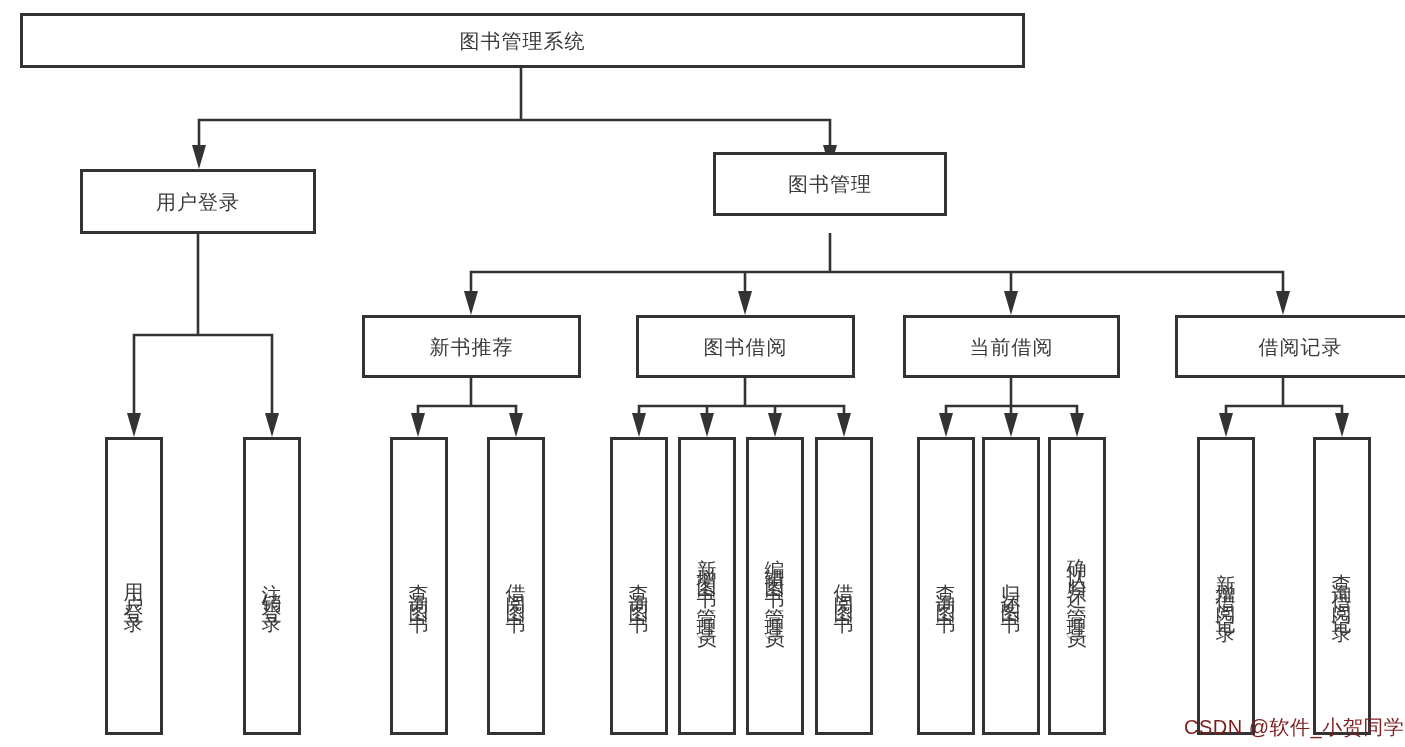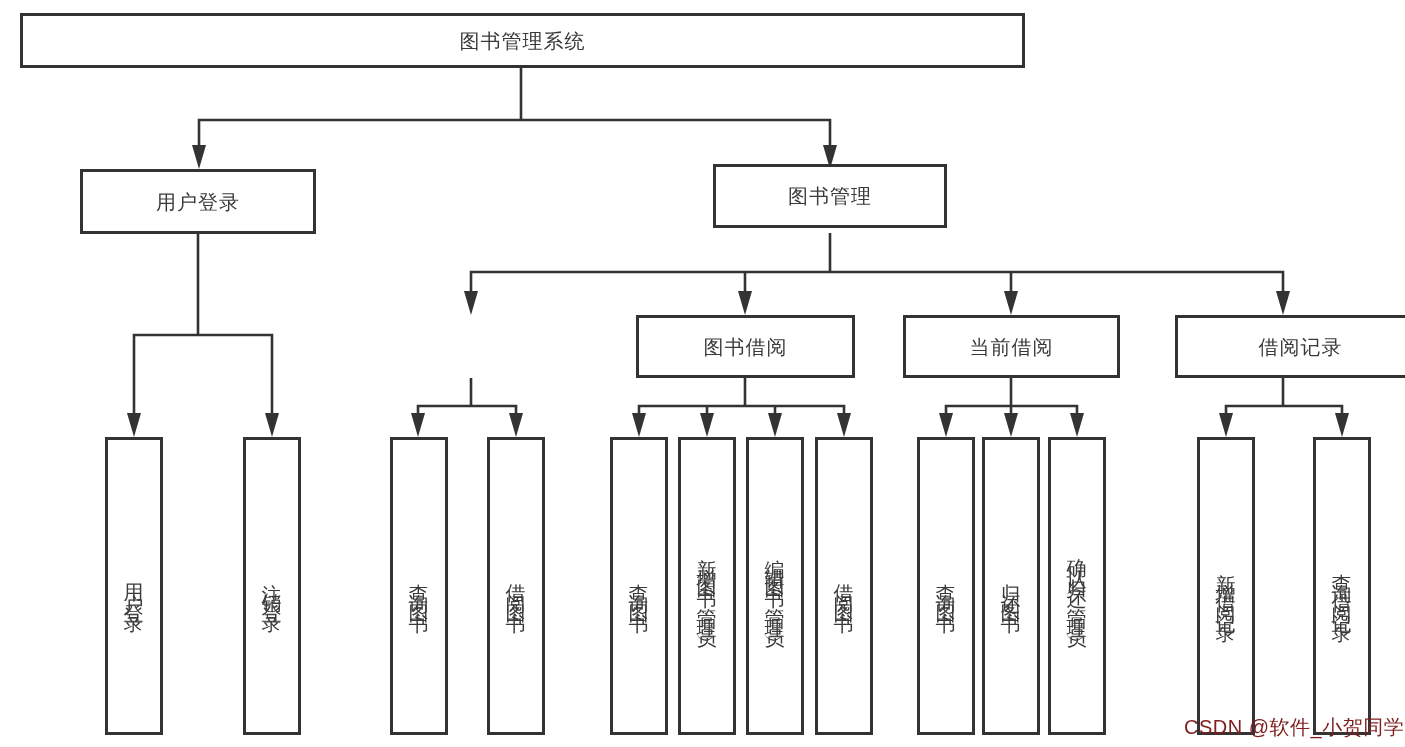--- a/index.html
+++ b/index.html
@@ -100,22 +100,23 @@
       <polygon points="1004,413 1018,413 1011,437"></polygon>
       <polygon points="1070,413 1084,413 1077,437"></polygon>
       <polygon points="1219,413 1233,413 1226,437"></polygon>
       <polygon points="1335,413 1349,413 1342,437"></polygon>
     </g>
   </svg>
 
   <div class="box h" style="left:20px; top:13px; width:1005px; height:55px;">图书管理系统</div>
 
   <div class="box h" style="left:80px; top:169px; width:236px; height:65px;">用户登录</div>
-  <div class="box h" style="left:713px; top:164px; width:234px; height:64px;">图书管理</div>
+  <div class="box h" style="left:713px; top:152px; width:234px; height:64px;">图书管理</div>
 
+  <div class="box h" style="left:362px; top:315px; width:219px; height:63px;">新书推荐</div>
   <div class="box h" style="left:903px; top:315px; width:217px; height:63px;">当前借阅</div>
   <div class="box h" style="left:636px; top:315px; width:219px; height:63px;">图书借阅</div>
   <div class="box h" style="left:1175px; top:315px; width:251px; height:63px;">借阅记录</div>
 
   <div class="box v" style="left:105px; top:437px; width:58px; height:298px;">用户登录</div>
   <div class="box v" style="left:243px; top:437px; width:58px; height:298px;">注销登录</div>
 
   <div class="box v" style="left:390px; top:437px; width:58px; height:298px;">查询图书</div>
   <div class="box v" style="left:487px; top:437px; width:58px; height:298px;">借阅图书</div>
 

